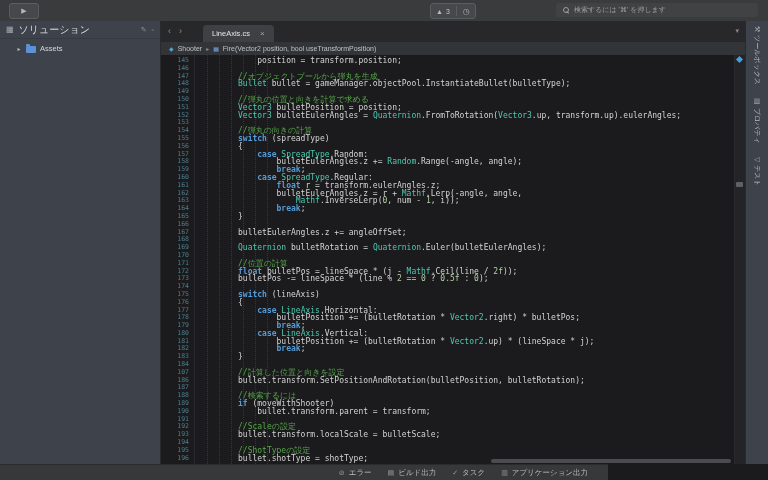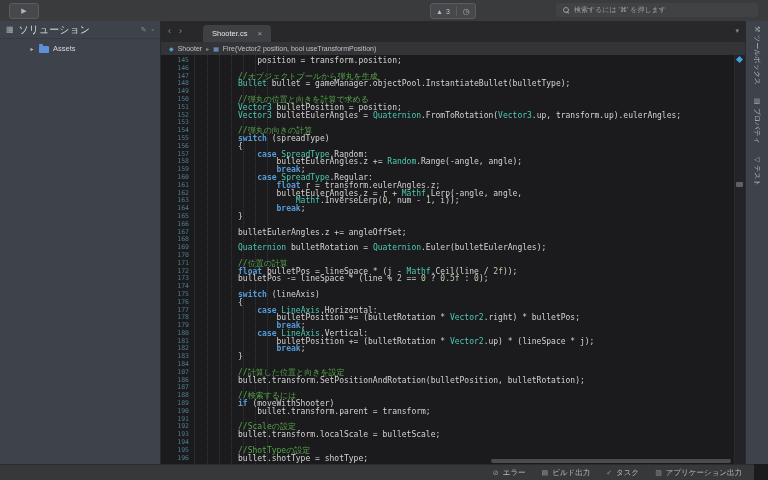--- a/index.html
+++ b/index.html
@@ -82,23 +82,23 @@
   .tok-k{color:#569cd6;font-weight:bold;}
   .tok-t{color:#4ec9b0;}
   .tok-c{color:#57a64a;}
   .tok-n{color:#b5cea8;}
   .gutter-sep{position:absolute;left:33px;top:0;bottom:0;border-left:1px solid #2a2a2e;}
   .vscroll{position:absolute;right:0;top:0;bottom:0;width:10px;background:#242428;border-left:1px solid #2a2a2e;}
   .caret-mark{position:absolute;left:2px;top:2px;width:5px;height:5px;background:#3fa3e0;transform:rotate(45deg);}
   .vthumb{position:absolute;left:1px;top:127px;width:7px;height:5px;background:#5d6064;border-radius:1px;}
   .hthumb{position:absolute;bottom:1px;left:330px;right:14px;height:4px;background:#4a4c4f;border-radius:2px;}
   
-  .bottombar{position:absolute;left:0;bottom:0;width:754px;height:16px;background:#37383a;
+  .bottombar{position:absolute;left:0;bottom:0;width:608px;height:16px;background:#37383a;
              border-top:1px solid #2b2b2d;display:flex;align-items:center;
-             justify-content:flex-end;gap:16px;padding-right:12px;box-sizing:border-box;}
+             justify-content:flex-end;gap:16px;padding-right:20px;box-sizing:border-box;}
   .bb-item{display:flex;align-items:center;gap:4px;font-size:7.5px;color:#bcbdbf;}
   .bb-icon{color:#96979a;font-size:7px;}
 </style>
 </head>
 <body>
 
 <div class="app">
 
   <div class="toolbar">
     <div class="play-btn">▶</div>
@@ -117,36 +117,36 @@
   <div class="sidebar">
     <div class="pad-header">
       <span class="pad-icon">▦</span>
       <span class="pad-title">ソリューション</span>
       <span class="pad-tools">
         <span>✎</span>
         <span>▫</span>
       </span>
     </div>
     <div class="tree">
-        <div class="tree-row" style="padding-left: 29px;">
+        <div class="tree-row" style="padding-left: 16px;">
           <span class="expander">▸</span>
           <span class="folder-icon"></span>
           <span>Assets</span>
         </div>
       </div>
   </div>
 
   <div class="editor">
     <div class="tabbar">
       <span class="nav-arrows">
         <span>‹</span>
         <span>›</span>
       </span>
       <div class="tab">
-        <span>Shooter.cs</span>
+        <span>LineAxis.cs</span>
         <span class="tab-close">×</span>
       </div>
       <span class="tab-overflow">▾</span>
     </div>
     <div class="breadcrumb">
       <span class="class-icon">◆</span>
       <span>Shooter</span>
       <span class="crumb-sep">▸</span>
       <span class="method-icon">▦</span>
       <span>Fire(Vector2 position, bool useTransformPosition)</span>

